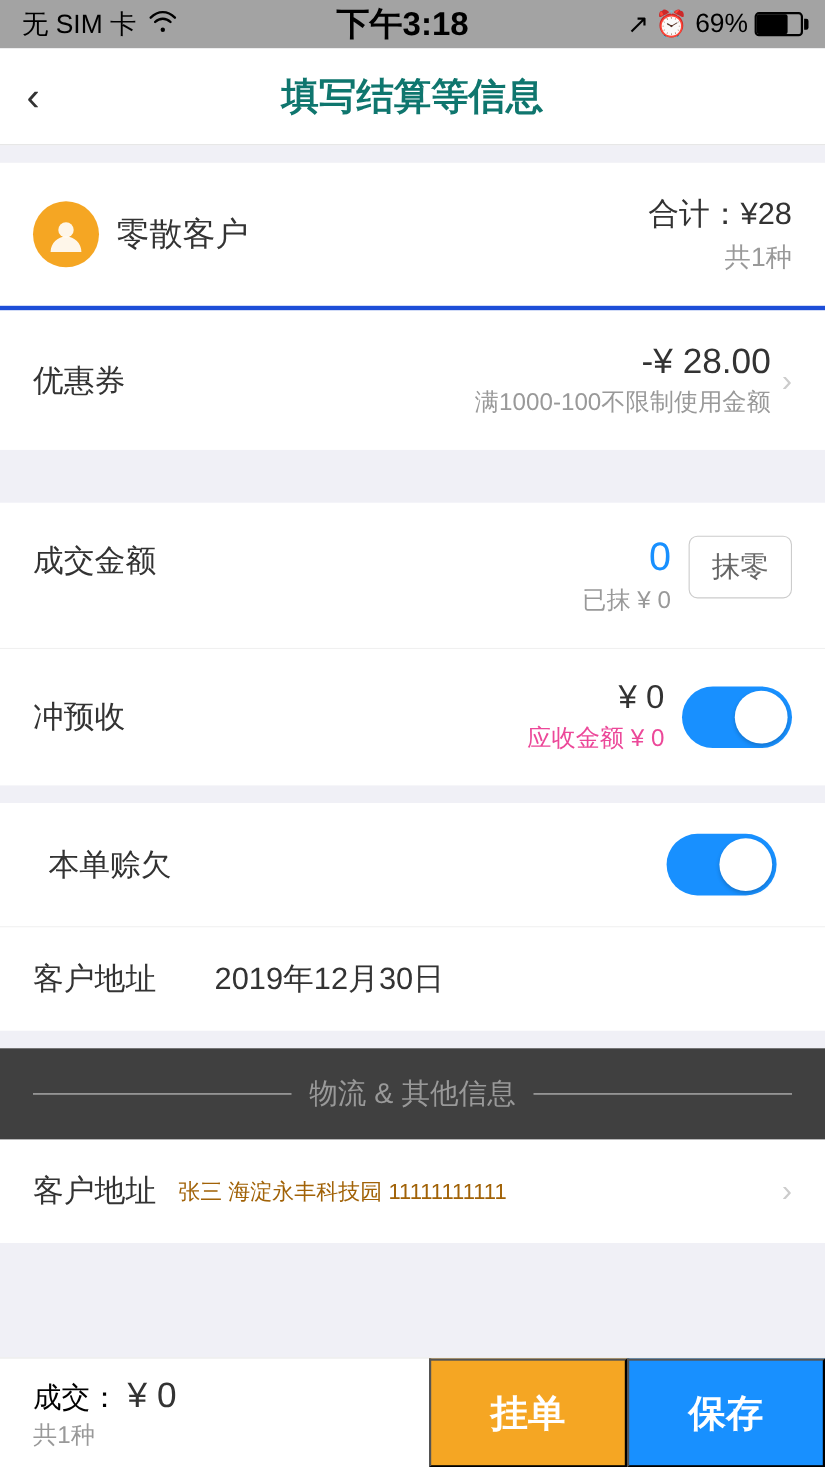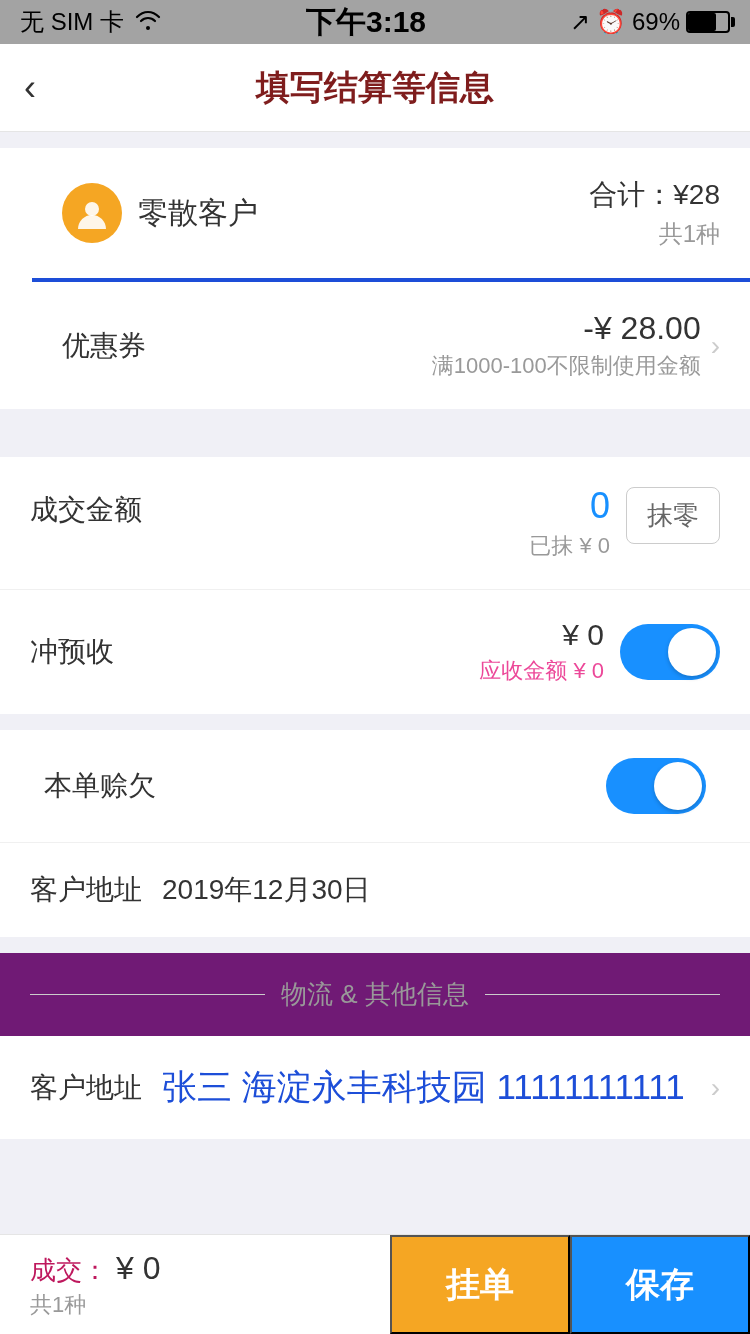--- a/index.html
+++ b/index.html
@@ -70,34 +70,33 @@
     .nav-back {
       position: absolute;
       left: 24px;
       font-size: 36px;
       color: #333;
       cursor: pointer;
     }
     .nav-title {
       font-size: 34px;
       font-weight: 600;
-      color: #7f1d1d;
+      color: #0f766e;
     }
 
     
     .content {
       background: #f0f0f6;
       padding-bottom: 120px;
     }
 
     
     .card {
       background: #fff;
       margin-bottom: 16px;
-      padding-left: 32px;
     }
 
     
     .customer-row {
       padding: 28px 30px;
       display: flex;
       align-items: center;
       justify-content: space-between;
     }
     .customer-left {
@@ -293,25 +292,26 @@
       border-top: 1px solid #f0f0f0;
     }
     .due-label {
       font-size: 28px;
       color: #333;
       flex-shrink: 0;
     }
     .due-date {
       font-size: 28px;
       color: #333;
+      margin-left: 33px;
     }
 
     
     .section-divider {
-      background: #701a75;
+      background: #404040;
       padding: 24px 30px;
       display: flex;
       align-items: center;
       gap: 16px;
       margin-bottom: 0;
     }
     .divider-line {
       flex: 1;
       height: 1px;
       background: #ccc;
@@ -332,22 +332,22 @@
       align-items: center;
       justify-content: space-between;
     }
     .address-label {
       font-size: 28px;
       color: #333;
       flex-shrink: 0;
       margin-right: 20px;
     }
     .address-value {
-      font-size: 35px;
-      color: #1d4ed8;
+      font-size: 20px;
+      color: #a16207;
       flex: 1;
     }
 
     
     .bottom-bar {
       position: fixed;
       bottom: 0;
       width: 750px;
       height: 100px;
       display: flex;
@@ -364,21 +364,21 @@
     }
     .bottom-transaction {
       font-size: 26px;
       color: #333;
       display: flex;
       align-items: baseline;
       gap: 8px;
     }
     .bottom-transaction-label {
       font-size: 26px;
-      color: #be185d;
+      color: #000000;
     }
     .bottom-transaction-amount {
       font-size: 32px;
       color: #333;
       font-weight: 500;
     }
     .bottom-count {
       font-size: 22px;
       color: #999;
       margin-top: 2px;

